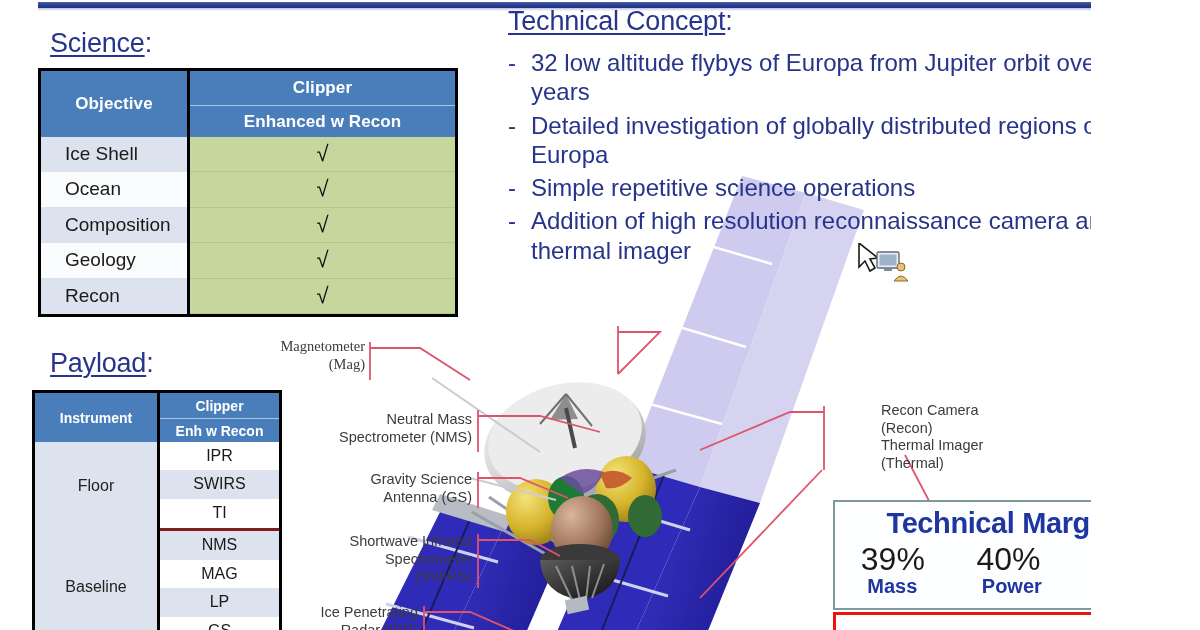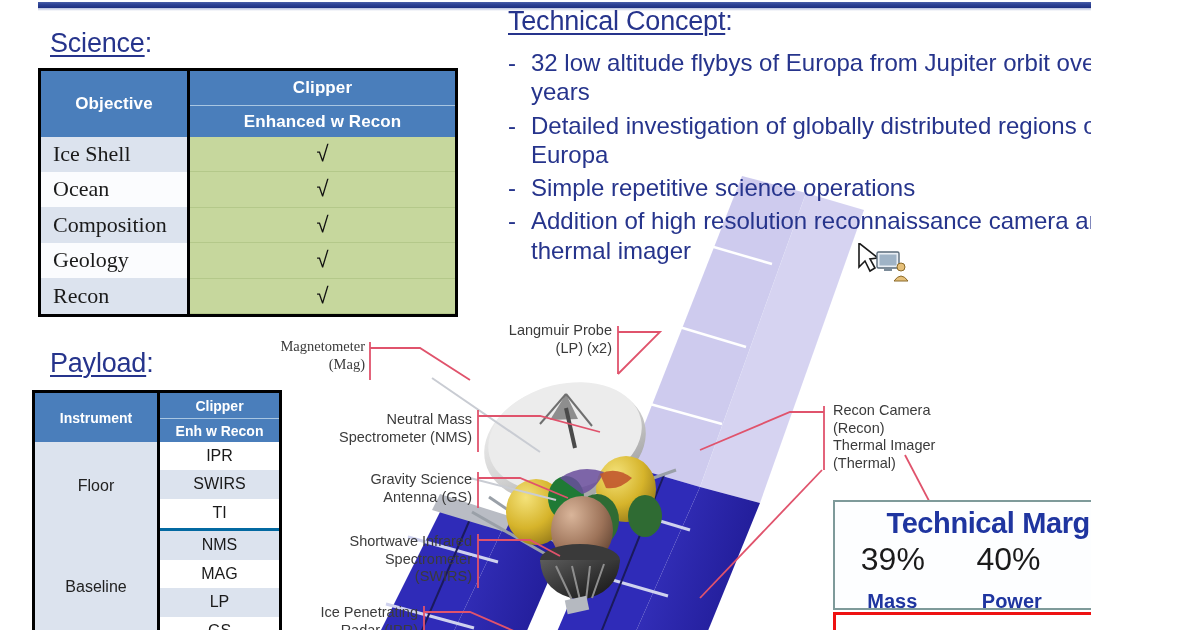--- a/index.html
+++ b/index.html
@@ -27,60 +27,60 @@
   .tbl{position:absolute;border:3px solid #000;box-sizing:border-box;background:#ef4444;}
   .tbl table{border-collapse:collapse;width:100%;height:100%;table-layout:fixed;}
   .tbl td,.tbl th{padding:0;margin:0;}
 
   
   #tbl-science{left:38px;top:68px;width:420px;height:249px;}
   #tbl-science .hd{background:#4a7ebb;color:#ffffff;font-weight:bold;text-align:center;
      font-size:17px;letter-spacing:.1px;}
   #tbl-science .hd.sub{border-top:1px solid #a8c6e2;}
   #tbl-science .col-sep{border-right:3px solid #000;}
-  #tbl-science .obj{font-size:22px;color:#1a1a1a;padding-left:12px;font-family:Liberation Serif, serif;}
+  #tbl-science .obj{font-size:19px;color:#1a1a1a;padding-left:24px;}
   #tbl-science .obj.odd{background:#dce3ee;}
   #tbl-science .obj.even{background:#fbfcfe;margin-top:44px;}
   #tbl-science .chk{background:#c6d79d;text-align:center;font-size:22px;color:#111;
      border-bottom:1px solid #b4c88a;}
 
   
   #tbl-payload{left:32px;top:390px;width:250px;height:258px;}
   #tbl-payload .hd{background:#4a7ebb;color:#fff;font-weight:bold;text-align:center;font-size:14px;}
   #tbl-payload .hd.sub{border-top:1px solid #a8c6e2;}
   #tbl-payload .grp{background:#dce3ee;color:#222;text-align:center;font-size:16px;
      border-right:3px solid #000;}
   #tbl-payload .inst{text-align:center;font-size:16px;color:#1a1a1a;}
   #tbl-payload .inst.odd{background:#dce3ee;}
   #tbl-payload .inst.even{background:#ffffff;}
-  #tbl-payload .inst.sep{border-bottom:3px solid #0369a1;}
+  #tbl-payload .inst.sep{border-bottom:3px solid #7f1d1d;}
 
   
   #ops{position:absolute;left:508px;top:48px;width:660px;color:#26348c;}
   .bul{display:flex;gap:10px;margin-bottom:4px;font-size:24px;line-height:1.22;}
   .bul .dash{width:13px;flex:0 0 13px;text-align:left;}
   .bul .txt{flex:1;}
 
   
   #craft{position:absolute;left:0;top:0;width:1200px;height:630px;pointer-events:none;}
 
   
   .lbl{position:absolute;color:#3b3b3b;font-size:14.5px;line-height:1.22;white-space:nowrap;}
   .lbl.r{text-align:right;}
-  .lbl.l{text-align:left;}
+  .lbl.l{text-align:left;margin-left:48px;}
 
   
   #margins{position:absolute;left:833px;top:500px;width:351px;height:110px;
     border:2px solid #7e9a9a;background:#fdfeff;box-sizing:border-box;}
   #margins .title{text-align:center;color:#1f35a0;font-weight:bold;font-size:29px;margin-top:5px;
     letter-spacing:-.4px;}
   #margins .vals{display:flex;justify-content:space-around;margin-top:1px;}
   #margins .vals .v{color:#1b1b1b;font-size:32px;}
   #margins .labs{display:flex;justify-content:space-around;margin-top:-3px;}
-  #margins .labs .l{color:#1f35a0;font-weight:bold;font-size:20px;margin-top:15px;}
+  #margins .labs .l{color:#1f35a0;font-weight:bold;font-size:20px;}
 
   
   #redbox{position:absolute;left:833px;top:612px;width:351px;height:30px;
     border:3px solid #ee1111;background:#ffffff;box-sizing:border-box;}
 
   
   #cursor{position:absolute;left:857px;top:243px;width:64px;height:44px;}
 </style>
 </head>
 <body>
@@ -305,21 +305,20 @@
       <span class="txt">Simple repetitive science operations</span>
     </div>
     <div class="bul">
       <span class="dash">-</span>
       <span class="txt">Addition of high resolution reconnaissance camera and thermal imager</span>
     </div>
   </div>
 
   <div class="lbl r" style="left:180px;top:338px;width:185px;font-family:Liberation Serif, serif;">Magnetometer<br>(Mag)</div>
 
-  <div class="lbl r" style="left:440px;top:322px;width:172px;">Langmuir Probe<br>(LP) (x2)</div>
 
   <div class="lbl r" style="left:300px;top:411px;width:172px;">Neutral Mass<br>Spectrometer (NMS)</div>
 
   <div class="lbl r" style="left:300px;top:471px;width:172px;">Gravity Science<br>Antenna (GS)</div>
 
   <div class="lbl r" style="left:300px;top:533px;width:172px;">Shortwave Infrared<br>Spectrometer<br>(SWIRS)</div>
 
   <div class="lbl r" style="left:250px;top:604px;width:168px;">Ice Penetrating<br>Radar (IPR)</div>
 
   <div class="lbl l" style="left:833px;top:402px;width:200px;">Recon Camera<br>(Recon)<br>Thermal Imager<br>(Thermal)</div>

